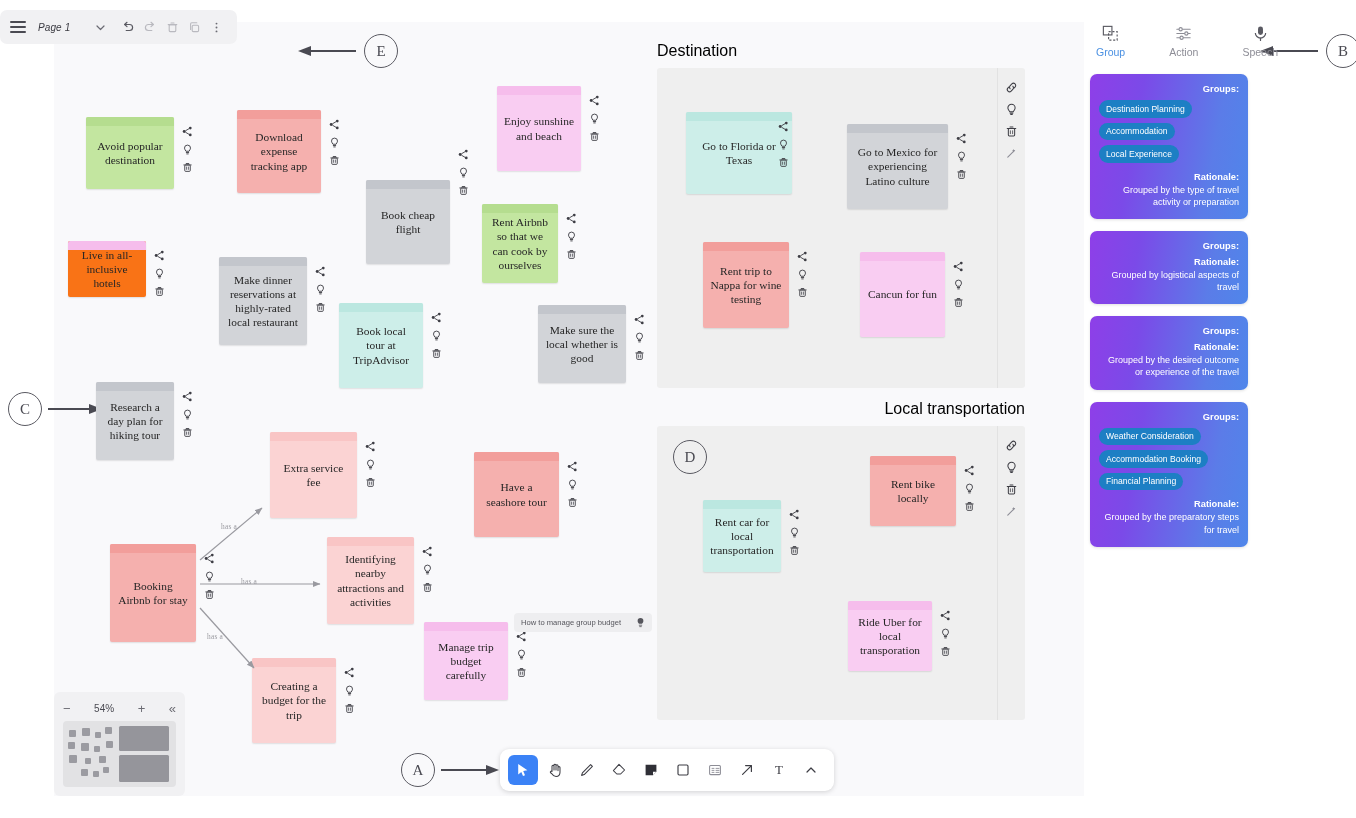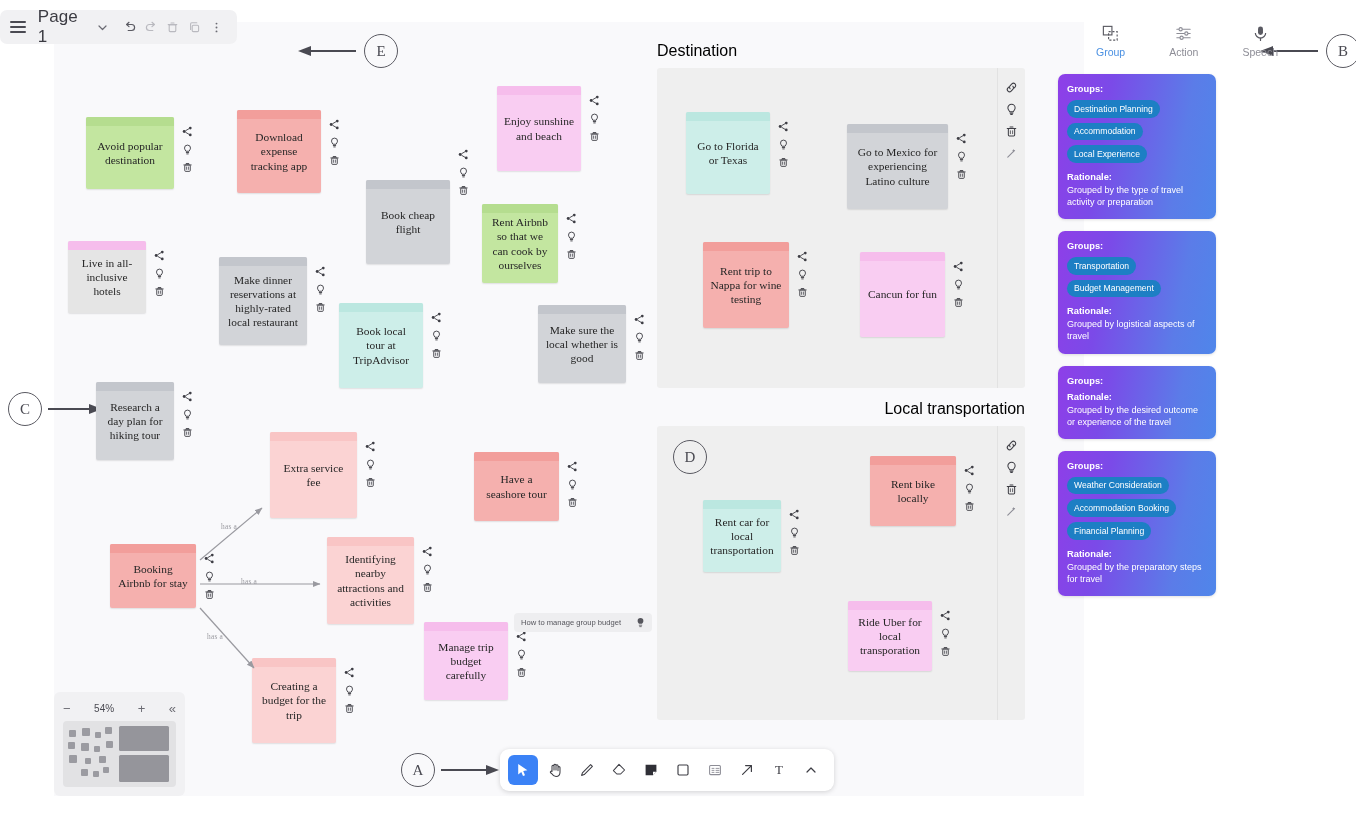--- a/index.html
+++ b/index.html
@@ -24,36 +24,36 @@
     width: 237px; height: 34px;
     background: #f1f1f3; border-radius: 7px;
     display: flex; align-items: center; gap: 0px;
     padding: 0 10px;
   }
   #pagebar .hamb { width: 16px; height: 12px; position: relative; margin-right: 12px; cursor: pointer; }
   #pagebar .hamb i { position: absolute; left: 0; width: 16px; height: 1.7px; background: #4a4a52; border-radius: 1px; }
   #pagebar .hamb i:nth-child(1) { top: 0px; }
   #pagebar .hamb i:nth-child(2) { top: 5px; }
   #pagebar .hamb i:nth-child(3) { top: 10px; }
-  #pagebar .pgname { font-size: 17px; color: #3b3b42; letter-spacing: .1px; }
+  #pagebar .pgname { font-size: 10px; color: #3b3b42; letter-spacing: .1px; font-style: italic; }
   #pagebar .spacer { flex: 1 1 auto; }
   .tbicon { width: 22px; height: 22px; display: flex; align-items: center; justify-content: center; cursor: pointer; }
   .tbicon svg { display: block; }
   #toolbar-right {
     position: absolute; left: 1090px; top: 24px;
     width: 185px; height: 46px;
     display: flex; align-items: flex-start; justify-content: space-between;
     padding: 0 6px;
     gap: 44px;
   }
   .rtool { display: flex; flex-direction: column; align-items: center; gap: 3px; cursor: pointer; width: 56px; }
   .rtool .lbl { font-size: 10.5px; color: #8d8d96; }
   .rtool.active .lbl { color: #4a90e2; }
 
-  #cards { position: absolute; left: 1058px; top: 74px; width: 158px; }
+  #cards { position: absolute; left: 1090px; top: 74px; width: 158px; text-align: right; }
   .gcard {
     width: 158px;
     background: linear-gradient(100deg, #8e3fe8 0%, #7b4ae8 30%, #5b7ce8 75%, #4f86ea 100%);
     border-radius: 7px;
     padding: 10px 9px 11px 9px;
     margin-bottom: 12px;
     color: #ffffff;
     box-shadow: 0 1px 3px rgba(0,0,0,.12);
   }
   .gcard .ghead { font-size: 9.3px; font-weight: bold; margin-bottom: 6px; }
@@ -275,24 +275,20 @@
         <div class="chips">
           <span class="chip">Destination Planning</span>
           <span class="chip">Accommodation</span>
           <span class="chip">Local Experience</span>
         </div>
         <div class="rhead">Rationale:</div>
         <div class="rtext">Grouped by the type of travel activity or preparation</div>
       </div>
       <div class="gcard">
         <div class="ghead">Groups:</div>
-        <div class="chips">
-          <span class="chip">Transportation</span>
-          <span class="chip">Budget Management</span>
-        </div>
         <div class="rhead">Rationale:</div>
         <div class="rtext">Grouped by logistical aspects of travel</div>
       </div>
       <div class="gcard">
         <div class="ghead">Groups:</div>
         <div class="rhead">Rationale:</div>
         <div class="rtext">Grouped by the desired outcome or experience of the travel</div>
       </div>
       <div class="gcard">
         <div class="ghead">Groups:</div>
@@ -451,21 +447,21 @@
         <span class="ni"><svg width="11" height="11" viewBox="0 0 12 12">
             <path d="M6 1.2 a3.3 3.3 0 0 1 3.3 3.3 c0 1.6 -1.3 2.4 -1.6 3.4 h-3.4 c-0.3 -1 -1.6 -1.8 -1.6 -3.4 A3.3 3.3 0 0 1 6 1.2 Z" stroke="#3d3d44" stroke-width="1" fill="none"></path>
             <path d="M4.7 9.3 h2.6 M5.2 10.8 h1.6" stroke="#3d3d44" stroke-width="1" stroke-linecap="round"></path>
           </svg></span>
         <span class="ni"><svg width="11" height="11" viewBox="0 0 12 12">
             <rect x="3" y="3.2" width="6" height="7" rx="0.9" stroke="#3d3d44" stroke-width="1" fill="none"></rect>
             <path d="M2 3.2 H10 M4.6 1.7 H7.4" stroke="#3d3d44" stroke-width="1" stroke-linecap="round"></path>
             <path d="M5 5 V8.5 M7 5 V8.5" stroke="#3d3d44" stroke-width="0.8"></path>
           </svg></span>
       </div>
-      <div class="note" style="left: 68px; top: 241px; width: 78px; height: 72px; background: #e5e5e5;">
+      <div class="note" style="left: 68px; top: 241px; width: 78px; height: 56px; background: #f97316;">
         <div class="band" style="background: rgb(246, 189, 236);"></div>
         <div class="txt">Live in all-inclusive hotels</div>
       </div>
       <div class="noteicons" style="left: 154px; top: 247px;">
         <span class="ni"><svg width="11" height="11" viewBox="0 0 12 12">
             <circle cx="9" cy="2.2" r="1.5" fill="#3d3d44"></circle>
             <circle cx="9" cy="9.8" r="1.5" fill="#3d3d44"></circle>
             <circle cx="2.4" cy="6" r="1.6" fill="#3d3d44"></circle>
             <path d="M3.8 5.2 L7.7 2.9 M3.8 6.8 L7.7 9.1" stroke="#3d3d44" stroke-width="1"></path>
           </svg></span>
@@ -577,42 +573,42 @@
         <span class="ni"><svg width="11" height="11" viewBox="0 0 12 12">
             <path d="M6 1.2 a3.3 3.3 0 0 1 3.3 3.3 c0 1.6 -1.3 2.4 -1.6 3.4 h-3.4 c-0.3 -1 -1.6 -1.8 -1.6 -3.4 A3.3 3.3 0 0 1 6 1.2 Z" stroke="#3d3d44" stroke-width="1" fill="none"></path>
             <path d="M4.7 9.3 h2.6 M5.2 10.8 h1.6" stroke="#3d3d44" stroke-width="1" stroke-linecap="round"></path>
           </svg></span>
         <span class="ni"><svg width="11" height="11" viewBox="0 0 12 12">
             <rect x="3" y="3.2" width="6" height="7" rx="0.9" stroke="#3d3d44" stroke-width="1" fill="none"></rect>
             <path d="M2 3.2 H10 M4.6 1.7 H7.4" stroke="#3d3d44" stroke-width="1" stroke-linecap="round"></path>
             <path d="M5 5 V8.5 M7 5 V8.5" stroke="#3d3d44" stroke-width="0.8"></path>
           </svg></span>
       </div>
-      <div class="note" style="left: 474px; top: 452px; width: 85px; height: 69px; background: rgb(245, 176, 174);">
+      <div class="note" style="left: 474px; top: 452px; width: 85px; height: 85px; background: rgb(245, 176, 174);">
         <div class="band" style="background: rgb(242, 158, 155);"></div>
         <div class="txt">Have a seashore tour</div>
       </div>
       <div class="noteicons" style="left: 567px; top: 458px;">
         <span class="ni"><svg width="11" height="11" viewBox="0 0 12 12">
             <circle cx="9" cy="2.2" r="1.5" fill="#3d3d44"></circle>
             <circle cx="9" cy="9.8" r="1.5" fill="#3d3d44"></circle>
             <circle cx="2.4" cy="6" r="1.6" fill="#3d3d44"></circle>
             <path d="M3.8 5.2 L7.7 2.9 M3.8 6.8 L7.7 9.1" stroke="#3d3d44" stroke-width="1"></path>
           </svg></span>
         <span class="ni"><svg width="11" height="11" viewBox="0 0 12 12">
             <path d="M6 1.2 a3.3 3.3 0 0 1 3.3 3.3 c0 1.6 -1.3 2.4 -1.6 3.4 h-3.4 c-0.3 -1 -1.6 -1.8 -1.6 -3.4 A3.3 3.3 0 0 1 6 1.2 Z" stroke="#3d3d44" stroke-width="1" fill="none"></path>
             <path d="M4.7 9.3 h2.6 M5.2 10.8 h1.6" stroke="#3d3d44" stroke-width="1" stroke-linecap="round"></path>
           </svg></span>
         <span class="ni"><svg width="11" height="11" viewBox="0 0 12 12">
             <rect x="3" y="3.2" width="6" height="7" rx="0.9" stroke="#3d3d44" stroke-width="1" fill="none"></rect>
             <path d="M2 3.2 H10 M4.6 1.7 H7.4" stroke="#3d3d44" stroke-width="1" stroke-linecap="round"></path>
             <path d="M5 5 V8.5 M7 5 V8.5" stroke="#3d3d44" stroke-width="0.8"></path>
           </svg></span>
       </div>
-      <div class="note" style="left: 110px; top: 544px; width: 86px; height: 64px; background: rgb(245, 176, 174);">
+      <div class="note" style="left: 110px; top: 544px; width: 86px; height: 98px; background: rgb(245, 176, 174);">
         <div class="band" style="background: rgb(242, 158, 155);"></div>
         <div class="txt">Booking Airbnb for stay</div>
       </div>
       <div class="noteicons" style="left: 204px; top: 550px;">
         <span class="ni"><svg width="11" height="11" viewBox="0 0 12 12">
             <circle cx="9" cy="2.2" r="1.5" fill="#3d3d44"></circle>
             <circle cx="9" cy="9.8" r="1.5" fill="#3d3d44"></circle>
             <circle cx="2.4" cy="6" r="1.6" fill="#3d3d44"></circle>
             <path d="M3.8 5.2 L7.7 2.9 M3.8 6.8 L7.7 9.1" stroke="#3d3d44" stroke-width="1"></path>
           </svg></span>
@@ -682,21 +678,21 @@
         <span class="ni"><svg width="11" height="11" viewBox="0 0 12 12">
             <path d="M6 1.2 a3.3 3.3 0 0 1 3.3 3.3 c0 1.6 -1.3 2.4 -1.6 3.4 h-3.4 c-0.3 -1 -1.6 -1.8 -1.6 -3.4 A3.3 3.3 0 0 1 6 1.2 Z" stroke="#3d3d44" stroke-width="1" fill="none"></path>
             <path d="M4.7 9.3 h2.6 M5.2 10.8 h1.6" stroke="#3d3d44" stroke-width="1" stroke-linecap="round"></path>
           </svg></span>
         <span class="ni"><svg width="11" height="11" viewBox="0 0 12 12">
             <rect x="3" y="3.2" width="6" height="7" rx="0.9" stroke="#3d3d44" stroke-width="1" fill="none"></rect>
             <path d="M2 3.2 H10 M4.6 1.7 H7.4" stroke="#3d3d44" stroke-width="1" stroke-linecap="round"></path>
             <path d="M5 5 V8.5 M7 5 V8.5" stroke="#3d3d44" stroke-width="0.8"></path>
           </svg></span>
       </div>
-      <div class="note" style="left: 686px; top: 112px; width: 84px; height: 82px; background: rgb(205, 238, 233);">
+      <div class="note" style="left: 686px; top: 112px; width: 106px; height: 82px; background: rgb(205, 238, 233);">
         <div class="band" style="background: rgb(187, 231, 224);"></div>
         <div class="txt">Go to Florida or Texas</div>
       </div>
       <div class="noteicons" style="left: 778px; top: 118px;">
         <span class="ni"><svg width="11" height="11" viewBox="0 0 12 12">
             <circle cx="9" cy="2.2" r="1.5" fill="#3d3d44"></circle>
             <circle cx="9" cy="9.8" r="1.5" fill="#3d3d44"></circle>
             <circle cx="2.4" cy="6" r="1.6" fill="#3d3d44"></circle>
             <path d="M3.8 5.2 L7.7 2.9 M3.8 6.8 L7.7 9.1" stroke="#3d3d44" stroke-width="1"></path>
           </svg></span>

